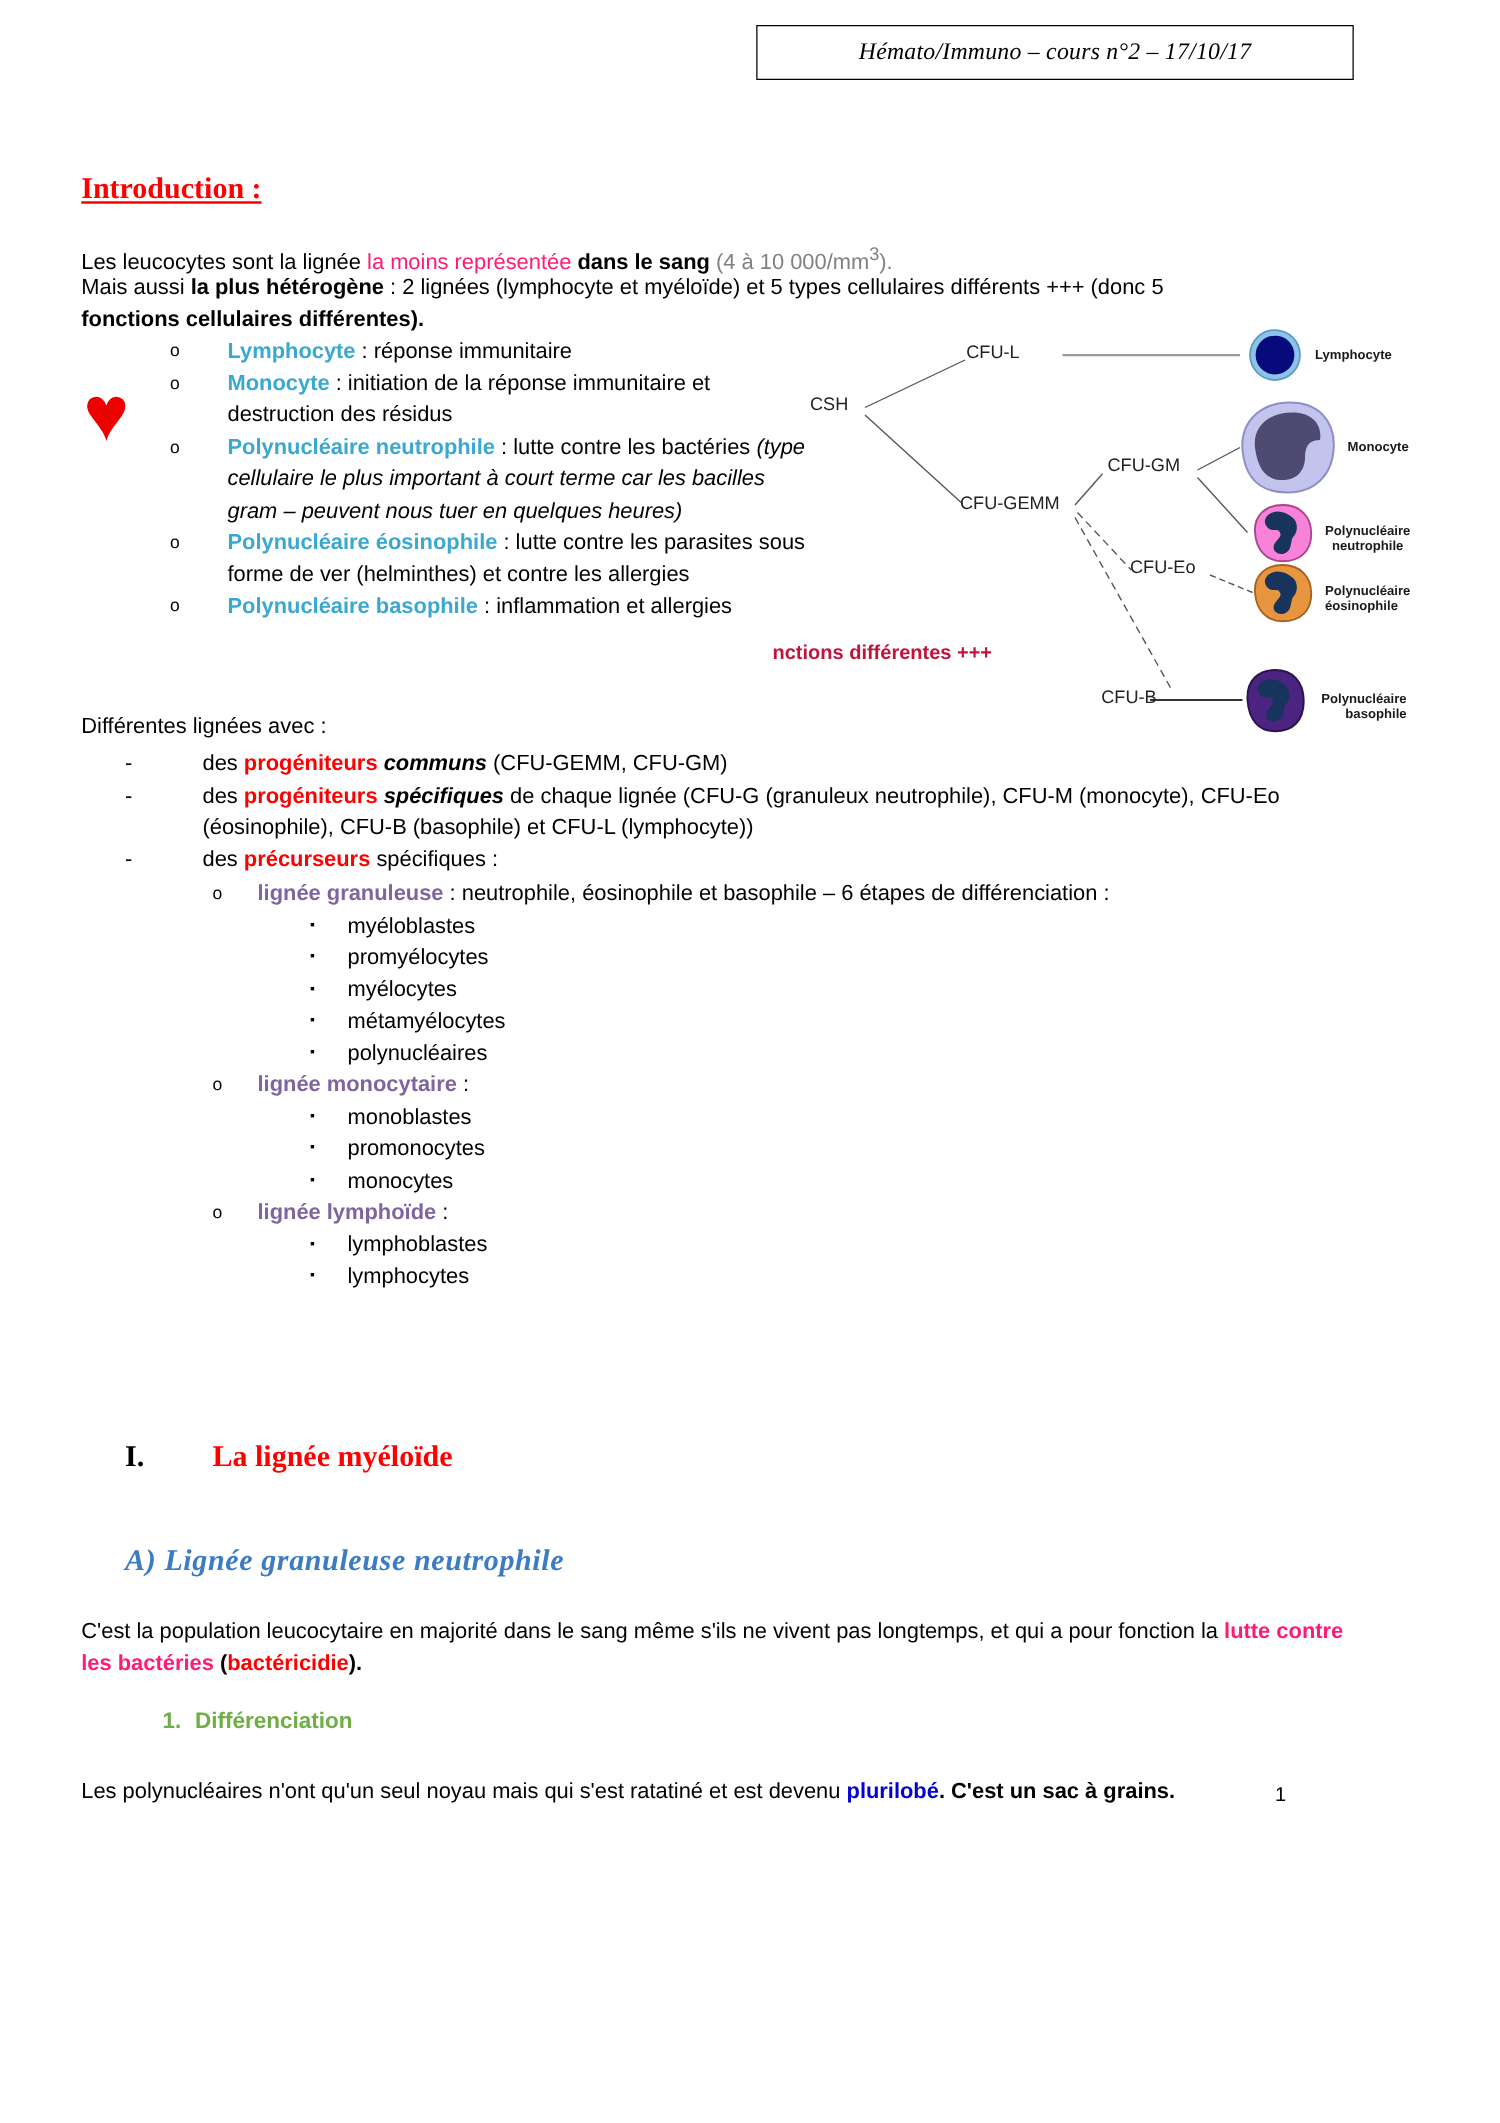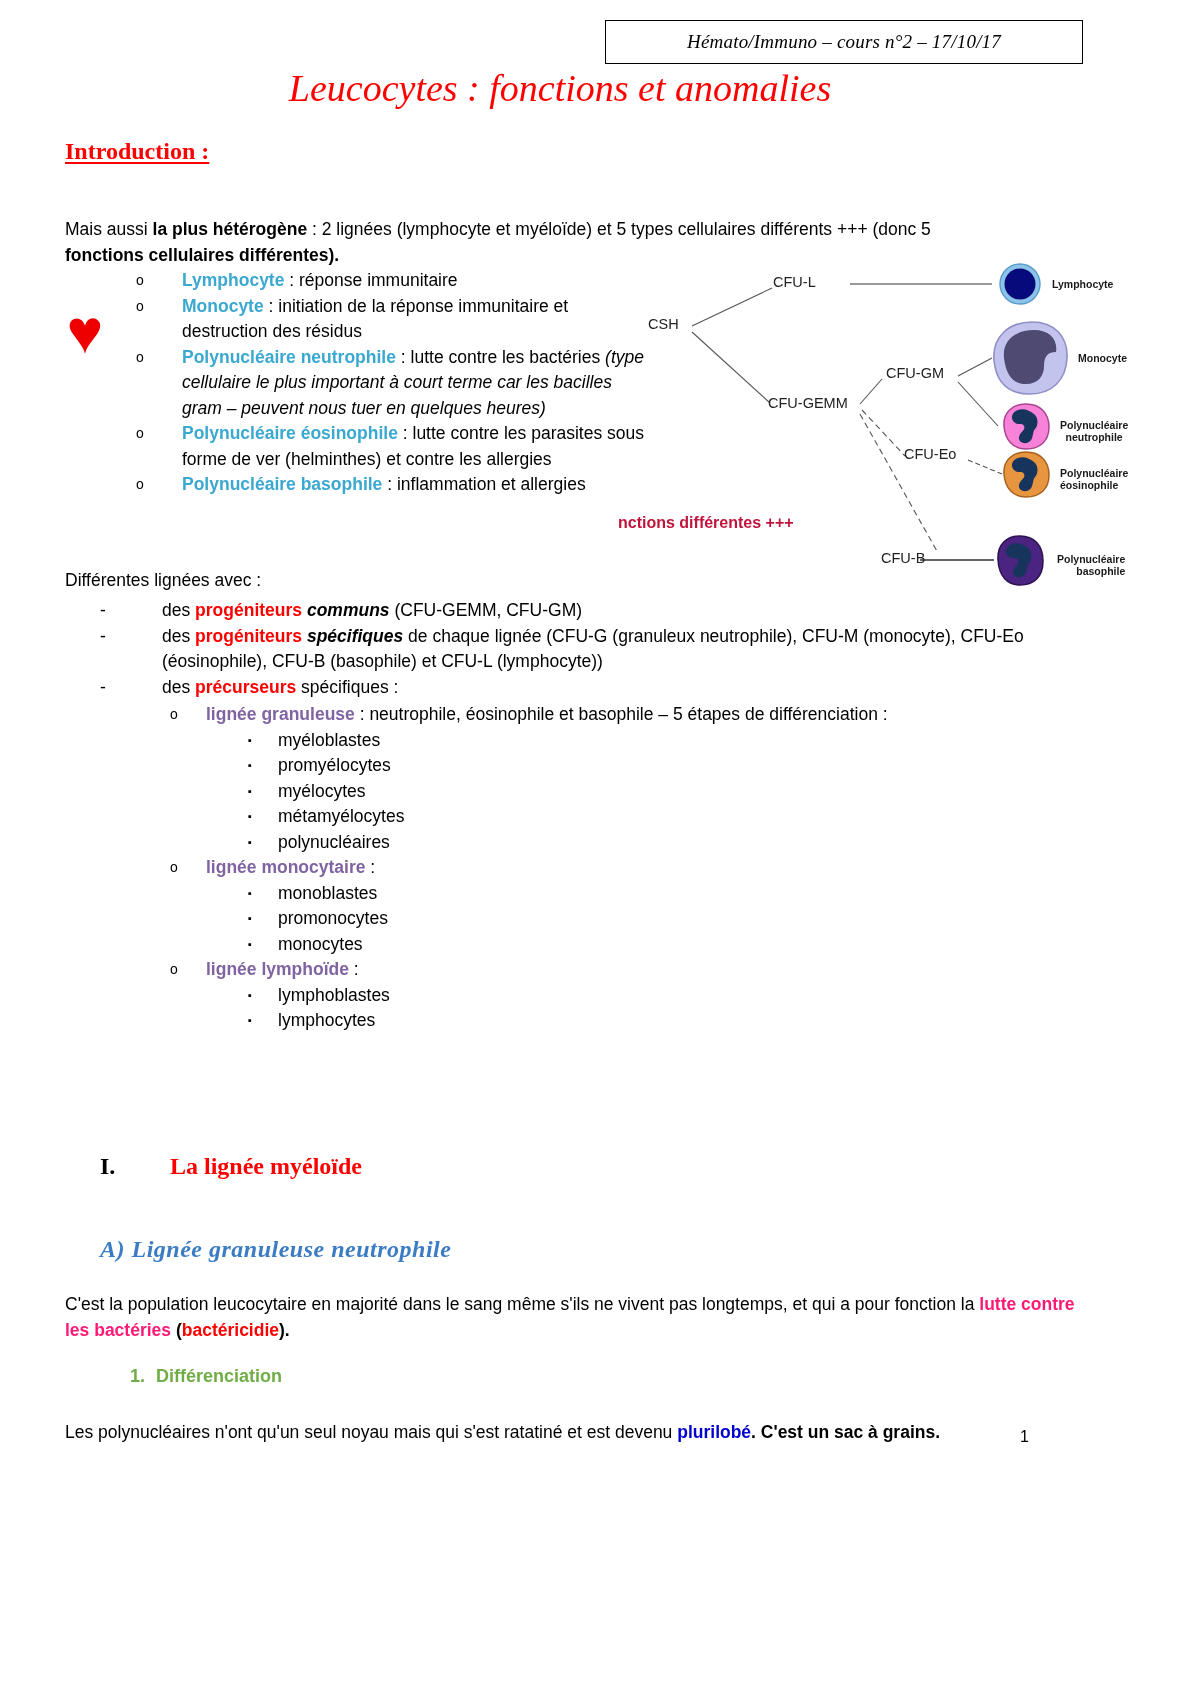--- a/index.html
+++ b/index.html
@@ -255,24 +255,26 @@
 </style>
 </head>
 <body>
 
 <div class="page">
 
   <div class="header-box">
     <span>Hémato/Immuno – cours n°2 – 17/10/17</span>
   </div>
 
-  <div class="doc-title">Leucocytes : fonctions et anomalies</div>
 
   <div class="intro-head">Introduction :</div>
 
+  <div class="body-text" id="p1">
+    <span>Les leucocytes sont la lignée </span><span class="pink">la moins représentée</span><span class="bold"> dans le sang </span><span class="grey">(4 à 10 000/mm</span><sup class="grey">3</sup><span class="grey">).</span>
+  </div>
 
   <div class="body-text" id="p2">
     <span>Mais aussi </span><span class="bold">la plus hétérogène</span><span> : 2 lignées (lymphocyte et myéloïde) et 5 types cellulaires différents +++ (donc 5 </span><span class="bold">fonctions cellulaires différentes).</span>
   </div>
 
   <div class="heart">♥</div>
 
   <div class="olist">
     <div class="li">
       <span class="mark">o</span>
@@ -375,21 +377,21 @@
     <div class="li">
       <span class="mark">-</span>
       <span>des </span><span class="red">précurseurs</span><span class="ital bold"></span><span> spécifiques :</span>
     </div>
   </div>
 
   <div class="sublist">
 
     <div class="oitem">
       <span class="mark">o</span>
-      <span class="purple">lignée granuleuse</span><span> : neutrophile, éosinophile et basophile – 5 étapes de différenciation :</span>
+      <span class="purple">lignée granuleuse</span><span> : neutrophile, éosinophile et basophile – 6 étapes de différenciation :</span>
     </div>
     <div class="sq">
       <div class="sqitem"><span class="mark">▪</span><span>myéloblastes</span></div>
       <div class="sqitem"><span class="mark">▪</span><span>promyélocytes</span></div>
       <div class="sqitem"><span class="mark">▪</span><span>myélocytes</span></div>
       <div class="sqitem"><span class="mark">▪</span><span>métamyélocytes</span></div>
       <div class="sqitem"><span class="mark">▪</span><span>polynucléaires</span></div>
     </div>
 
     <div class="oitem">

